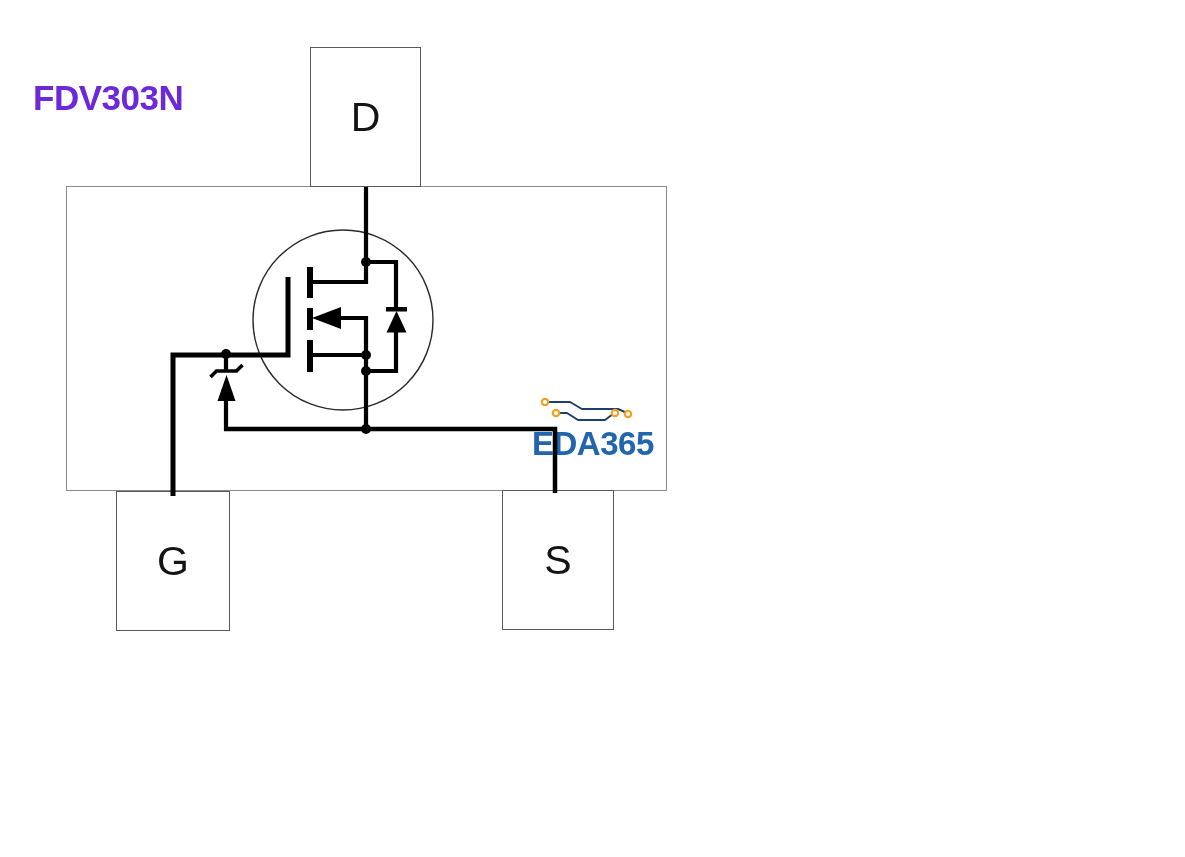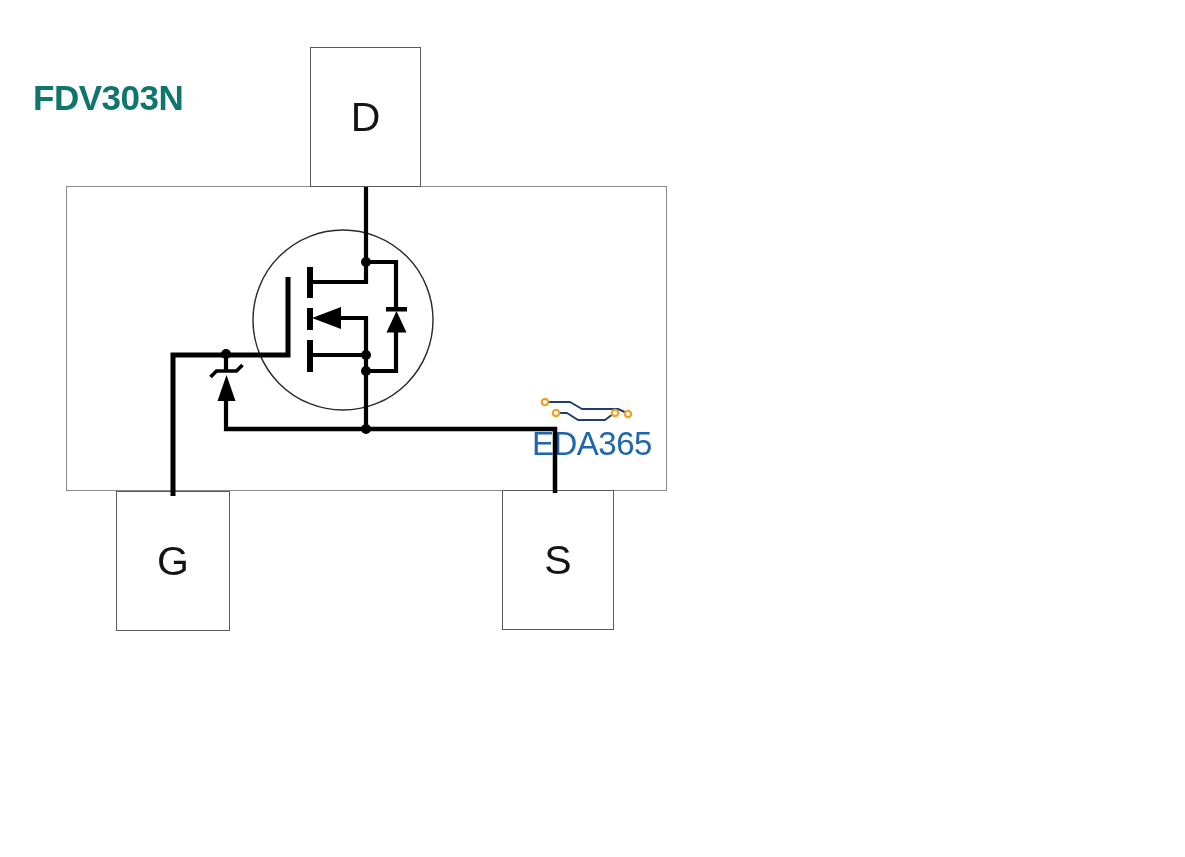--- a/index.html
+++ b/index.html
@@ -5,21 +5,21 @@
   html,body{margin:0;padding:0;background:#ffffff;}
   .canvas{
     position:relative;
     width:1185px;height:857px;
     background:#ffffff;
     overflow:hidden;
     font-family:"Liberation Sans", sans-serif;
   }
   .title{
     position:absolute;left:33px;top:80px;
-    font-size:35px;font-weight:bold;color:#0f766e;
+    font-size:35px;font-weight:bold;color:#6d28d9;
     letter-spacing:-0.5px;line-height:1;
     white-space:nowrap;
   }
   .package{
     position:absolute;left:66px;top:186px;
     width:601px;height:305px;
     border:1px solid #8a8a8a;
     box-sizing:border-box;
     background:transparent;
   }
@@ -29,21 +29,21 @@
     box-sizing:border-box;
     background:#ffffff;
     display:flex;align-items:center;justify-content:center;
     font-size:41px;color:#141414;line-height:1;
   }
   .pin-d{left:310px;top:47px;width:111px;height:140px;}
   .pin-g{left:116px;top:491px;width:114px;height:140px;}
   .pin-s{left:502px;top:490px;width:112px;height:140px;}
   .wm-text{
     position:absolute;left:532px;top:427px;
-    font-size:33px;font-weight:normal;color:#2166ad;
+    font-size:33px;font-weight:bold;color:#2166ad;
     letter-spacing:-0.5px;line-height:1;
     white-space:nowrap;
   }
   svg.drawing{
     position:absolute;left:0;top:0;
     pointer-events:none;
   }
   .wire{stroke:#000000;stroke-width:4.2;fill:none;stroke-linejoin:miter;}
   .wire-thick{stroke:#000000;stroke-width:5;fill:none;stroke-linejoin:miter;}
   .solid{fill:#000000;stroke:none;}

